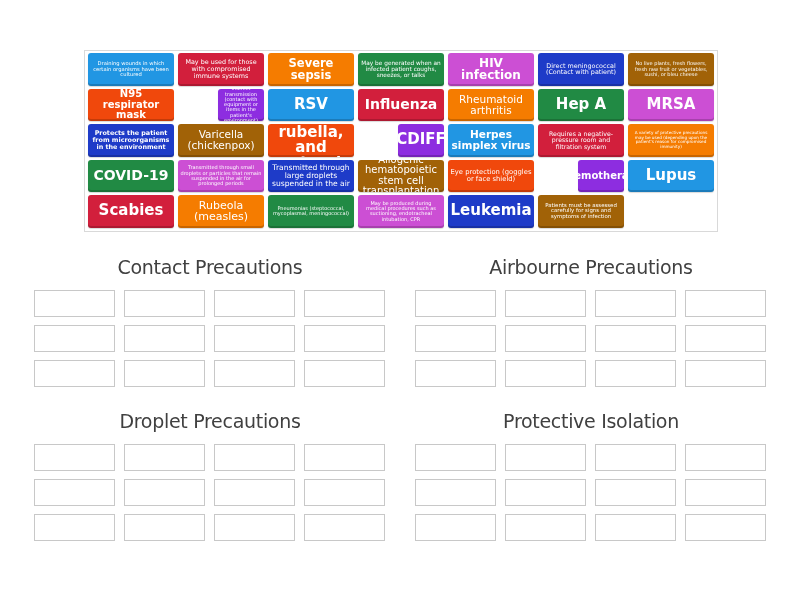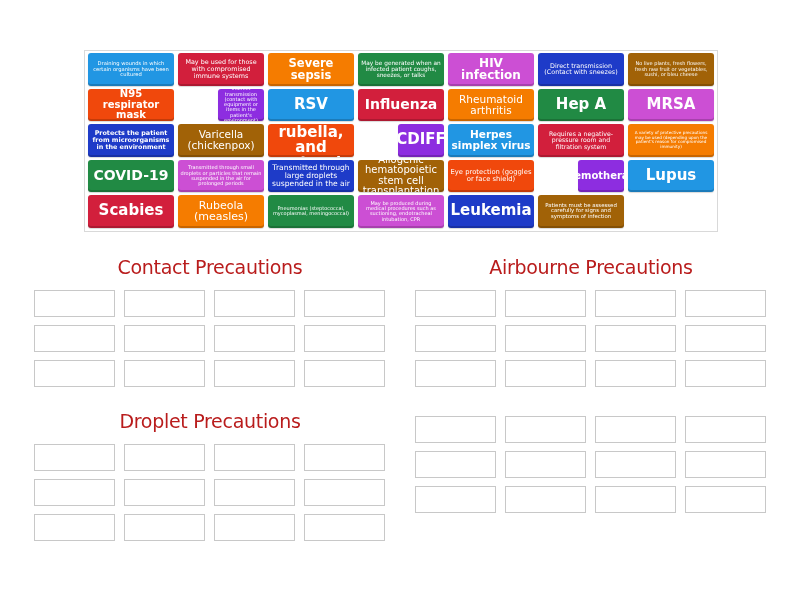--- a/index.html
+++ b/index.html
@@ -50,21 +50,21 @@
 
     .group {
       position: absolute;
       width: 352px;
     }
     .group-title {
       text-align: center;
       font-family: "DejaVu Sans", sans-serif;
       font-size: 19px;
       font-weight: normal;
-      color: #b91c1c;
+      color: #404040;
       height: 28px;
       line-height: 28px;
       letter-spacing: -0.3px;
     }
     .slots {
       margin-top: 9px;
       display: grid;
       grid-template-columns: repeat(4, 81px);
       grid-template-rows: repeat(3, 27px);
       column-gap: 9px;
@@ -82,21 +82,21 @@
 </head>
 <body>
 
 <div class="tile-tray">
 
   <div class="tile xs c-blue">Draining wounds in which certain organisms have been cultured</div>
   <div class="tile sm c-red" style="font-weight:normal;font-size:6.4px">May be used for those with compromised immune systems</div>
   <div class="tile lg c-orange" style="font-size:11.5px">Severe sepsis</div>
   <div class="tile xs c-green" style="font-size:5.8px">May be generated when an infected patient coughs, sneezes, or talks</div>
   <div class="tile lg c-violet" style="font-size:12px">HIV infection</div>
-  <div class="tile xs c-navy" style="font-size:6.4px">Direct transmission (Contact with sneezes)</div>
+  <div class="tile xs c-navy" style="font-size:6.4px">Direct meningococcal (Contact with patient)</div>
   <div class="tile xs c-mint" style="font-size:5px">No live plants, fresh flowers, fresh raw fruit or vegetables, sushi, or bleu cheese</div>
 
   <div class="tile md c-redorange" style="font-size:10px">N95 respirator mask</div>
   <div class="tile xs c-purple" style="font-size:5px">Indirect transmission (contact with equipment or items in the patient's environment)</div>
   <div class="tile xl c-blue">RSV</div>
   <div class="tile xl c-red" style="font-size:14px">Influenza</div>
   <div class="tile md c-orange" style="font-size:10.5px;font-weight:normal">Rheumatoid arthritis</div>
   <div class="tile xl c-green">Hep A</div>
   <div class="tile xl c-violet">MRSA</div>
 
@@ -172,20 +172,21 @@
     <div class="slot"></div>
     <div class="slot"></div>
     <div class="slot"></div>
     <div class="slot"></div>
     <div class="slot"></div>
     <div class="slot"></div>
   </div>
 </div>
 
 <div class="group" id="g-protect">
+  <div class="group-title">Protective Isolation</div>
   <div class="slots">
     <div class="slot"></div>
     <div class="slot"></div>
     <div class="slot"></div>
     <div class="slot"></div>
     <div class="slot"></div>
     <div class="slot"></div>
     <div class="slot"></div>
     <div class="slot"></div>
     <div class="slot"></div>

